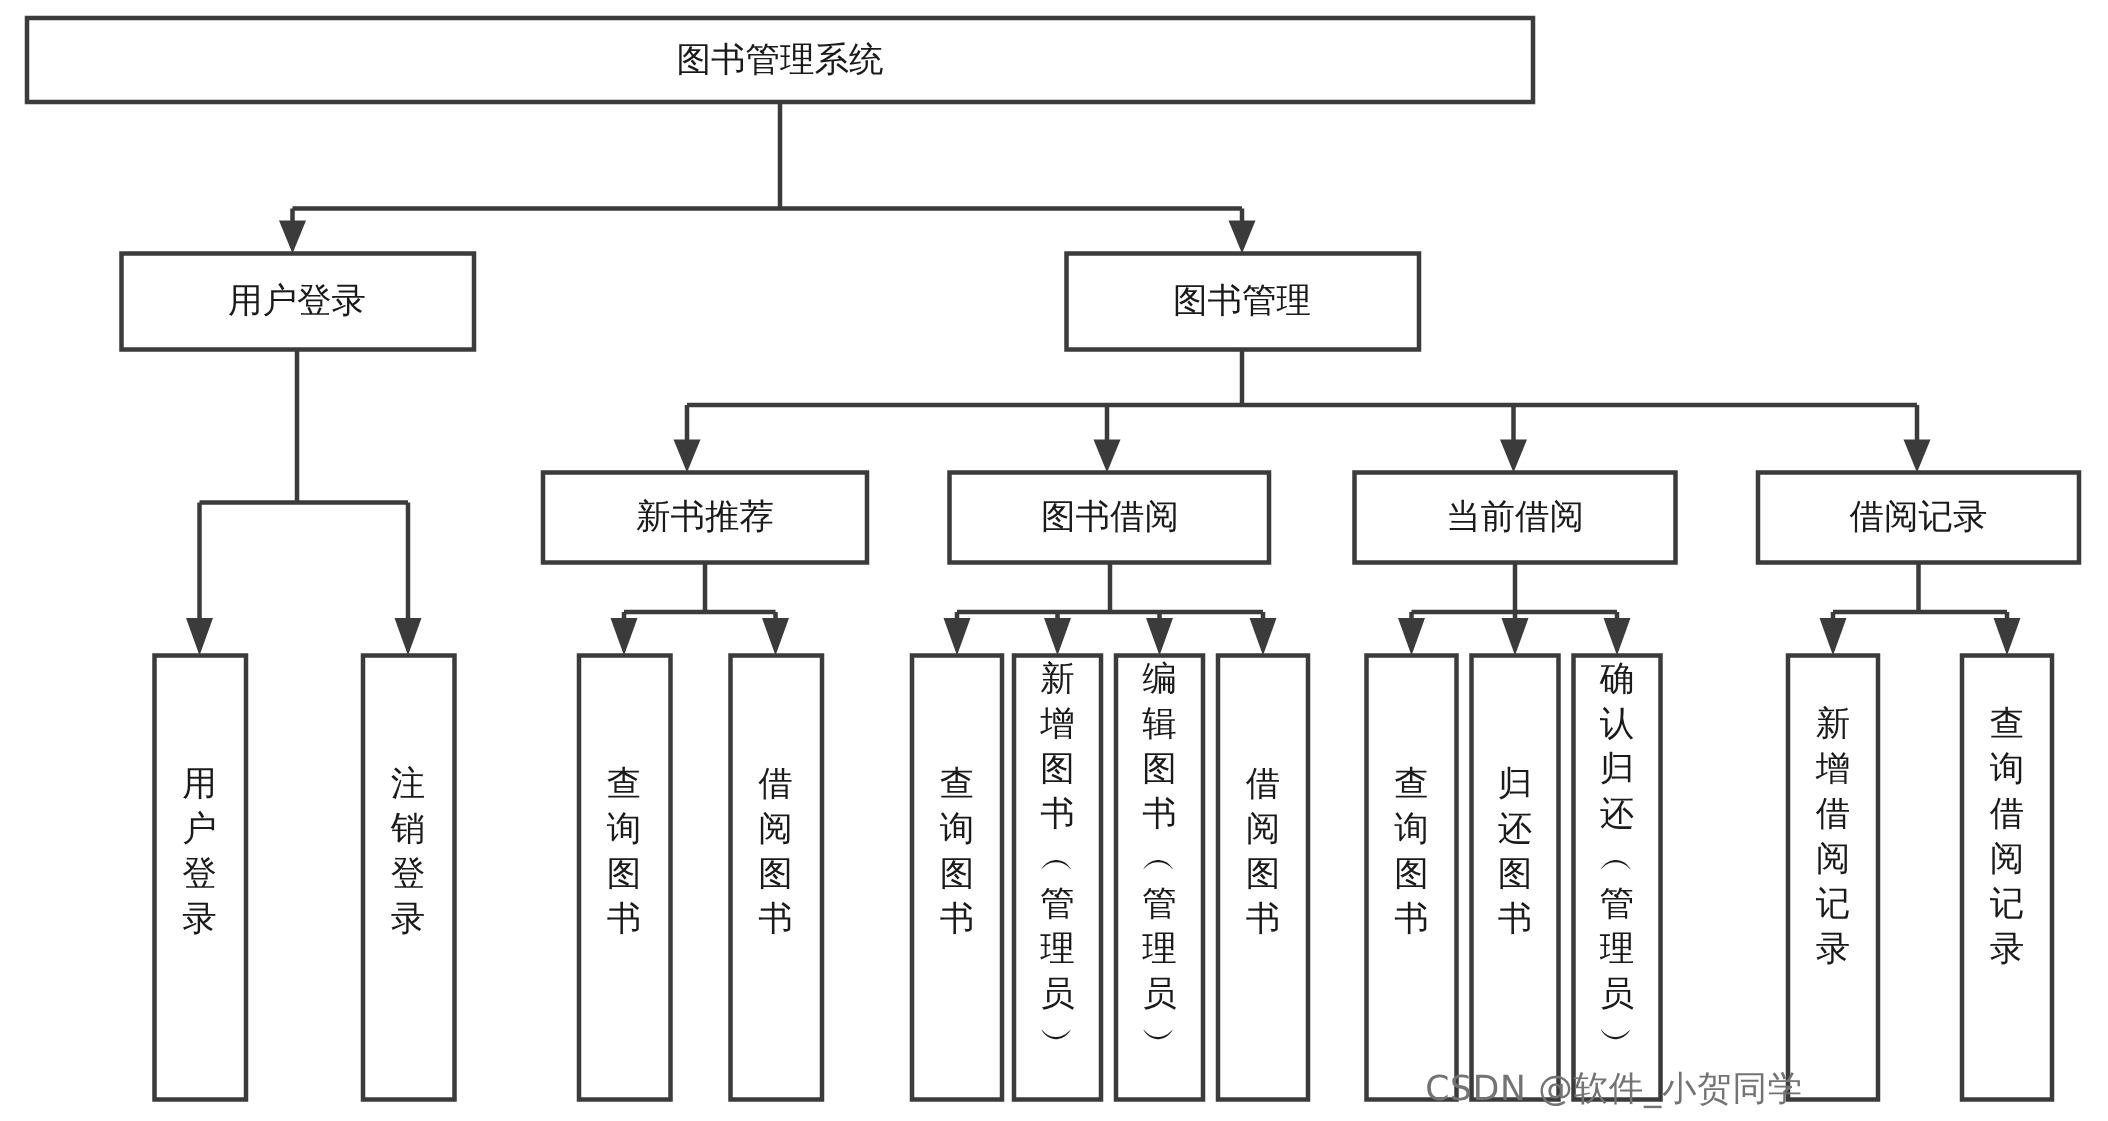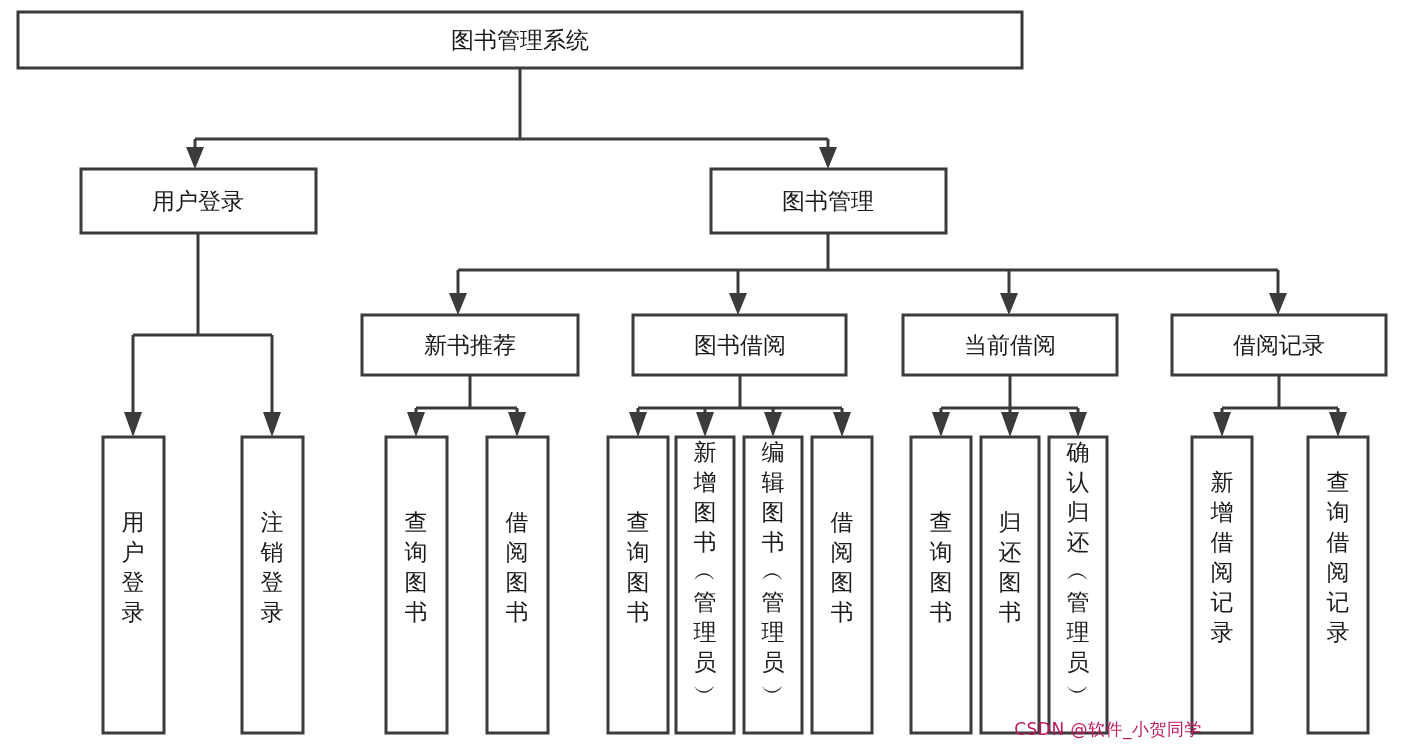--- a/index.html
+++ b/index.html
@@ -54,22 +54,22 @@
     fill: #1a1a1a;
     font-family: "DejaVu Sans", "Liberation Sans", sans-serif;
     font-size: 23px;
     text-anchor: middle;
   }
   .watermark {
     position: absolute;
     right: 14px;
     bottom: 6px;
     font-family: "DejaVu Sans", "Liberation Sans", sans-serif;
-    font-size: 17px;
-    color: #be185d;
+    font-size: 23px;
+    color: #737373;
     white-space: nowrap;
     letter-spacing: 0.5px;
   }
 </style>
 </head>
 <body>
 
 <div id="diagram-root">
 
   <svg id="tree-svg" viewBox="0 0 1405 747">

